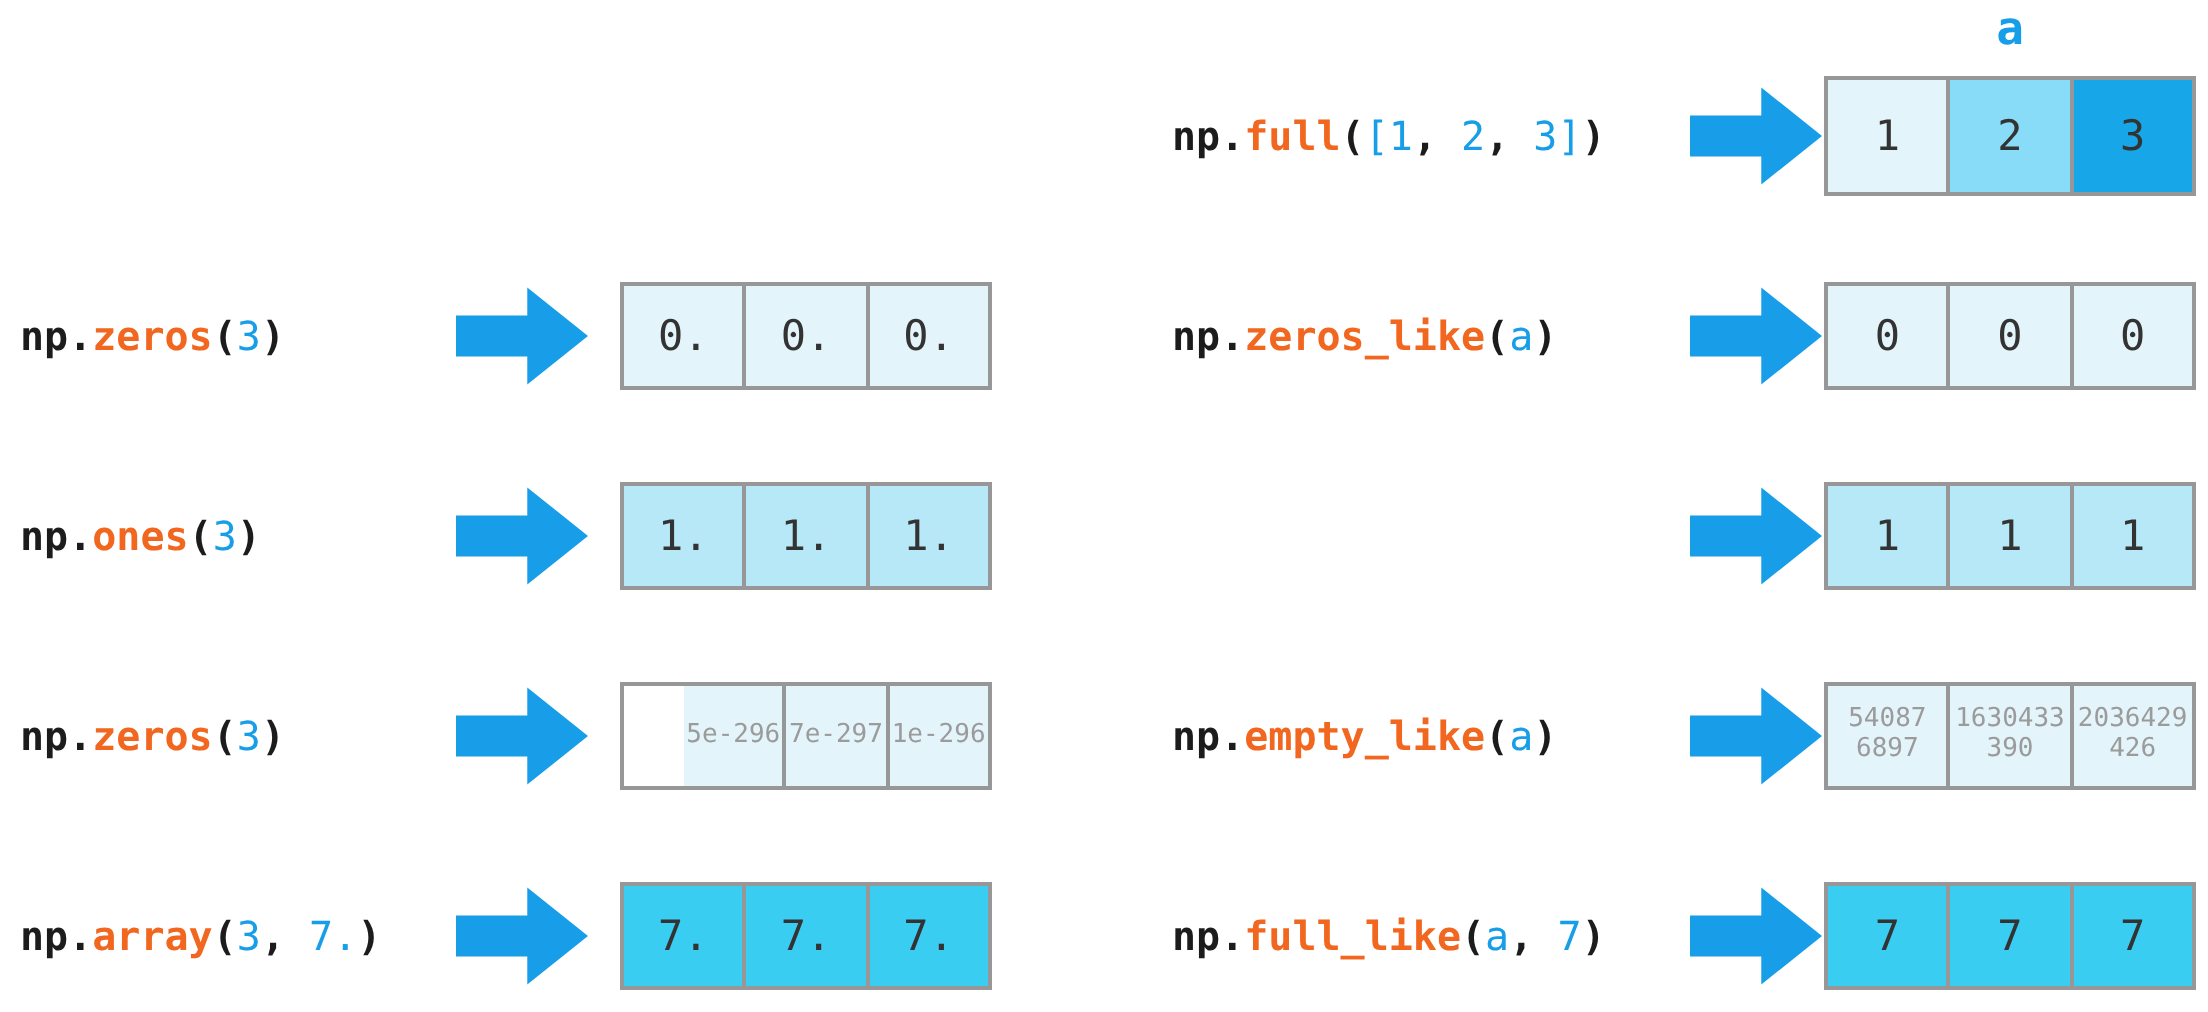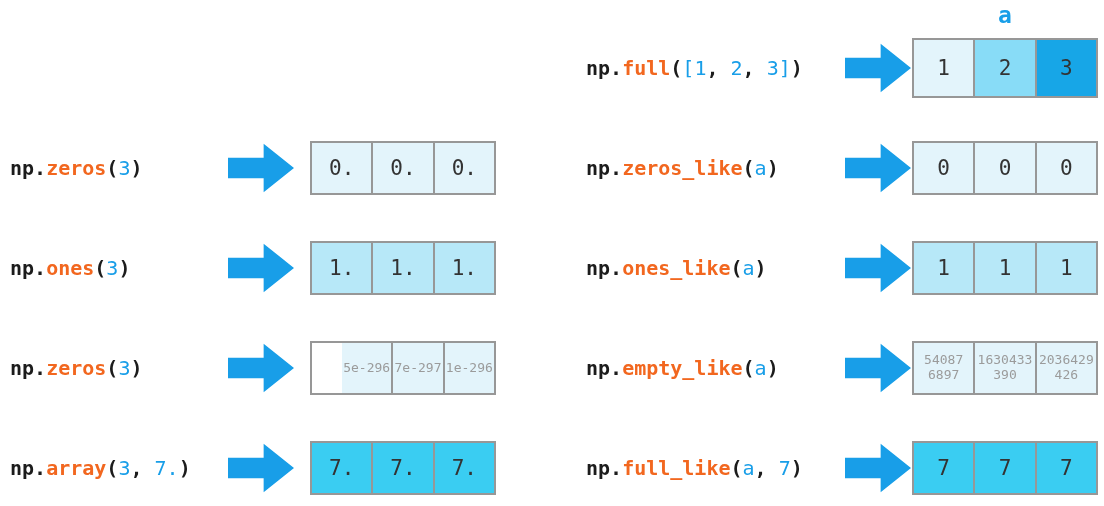--- a/index.html
+++ b/index.html
@@ -96,21 +96,20 @@
     <div class="code"><span class="tok-code">np.</span><span class="tok-orange">ones</span><span class="tok-code">(</span><span class="tok-blue">3</span><span class="tok-code">)</span></div>
     <div class="arrow"></div>
     <div class="array-box">
         <div class="cell" style="background: var(--ones_cell);">1.</div>
         <div class="cell" style="background: var(--ones_cell);">1.</div>
         <div class="cell" style="background: var(--ones_cell);">1.</div>
       </div>
   </div>
 
   <div class="entry col-right row-2">
-    <div class="code"><span class="tok-code">np.</span><span class="tok-orange">ones_like</span><span class="tok-code">(</span><span class="tok-blue">a</span><span class="tok-code">)</span></div>
     <div class="arrow"></div>
     <div class="array-box">
         <div class="cell" style="background: var(--ones_cell);">1</div>
         <div class="cell" style="background: var(--ones_cell);">1</div>
         <div class="cell" style="background: var(--ones_cell);">1</div>
       </div>
   </div>
 
   <div class="entry col-left row-3">
     <div class="code"><span class="tok-code">np.</span><span class="tok-orange">zeros</span><span class="tok-code">(</span><span class="tok-blue">3</span><span class="tok-code">)</span></div>

